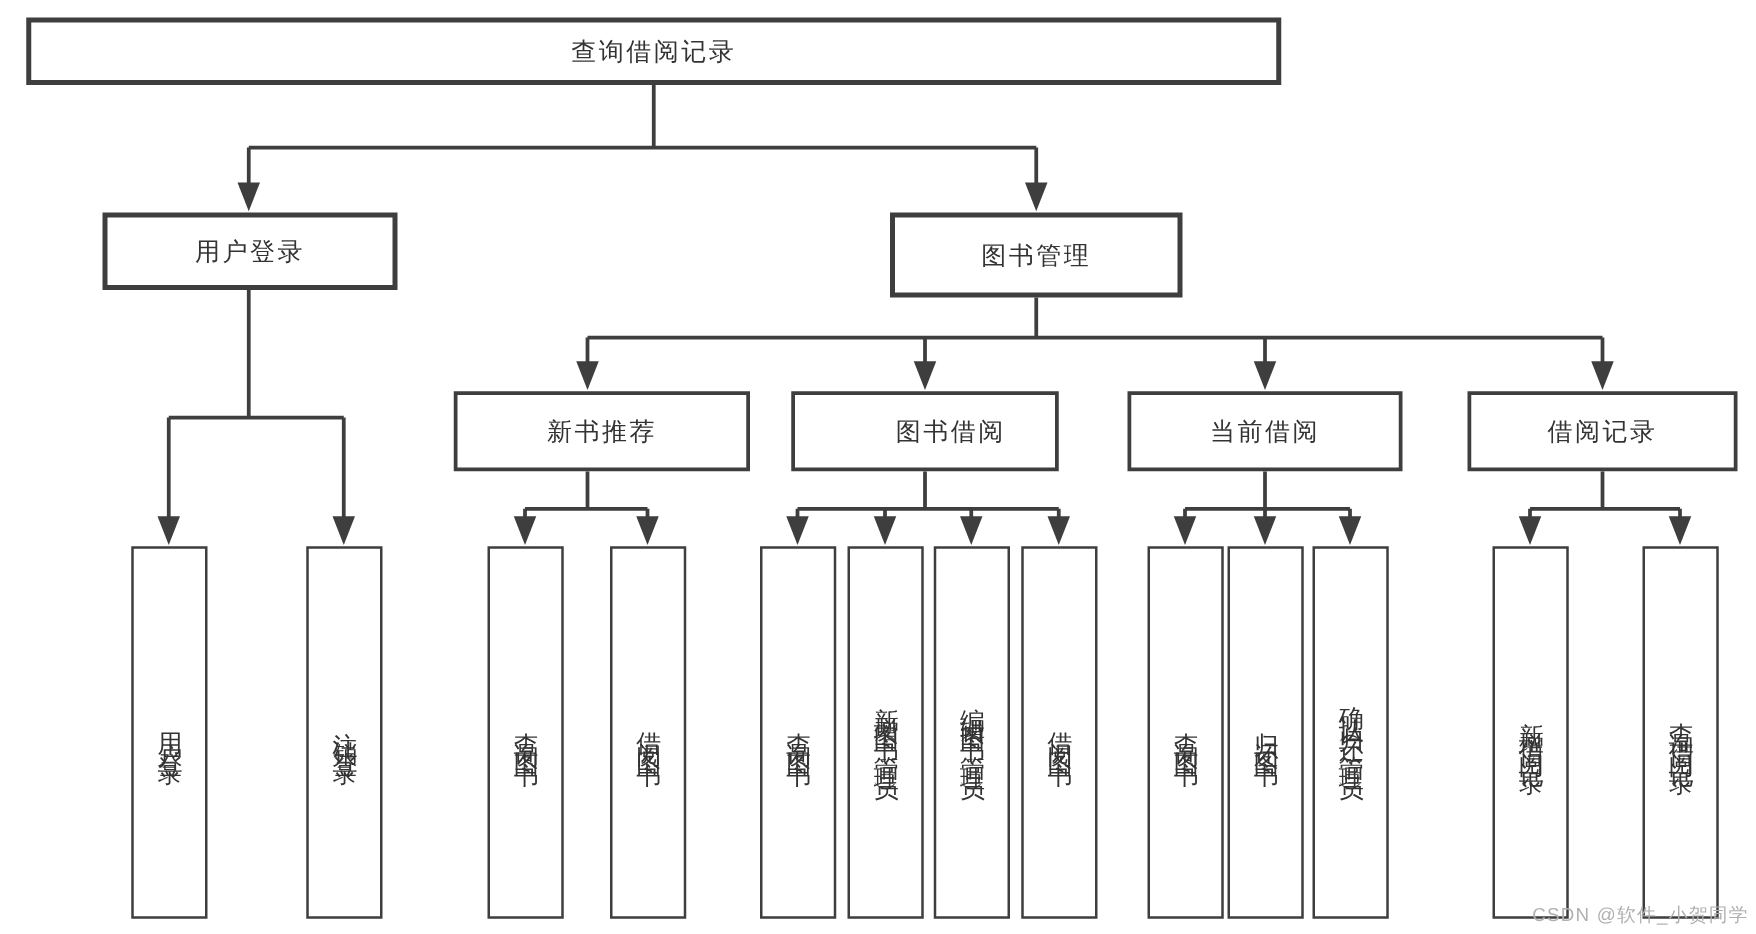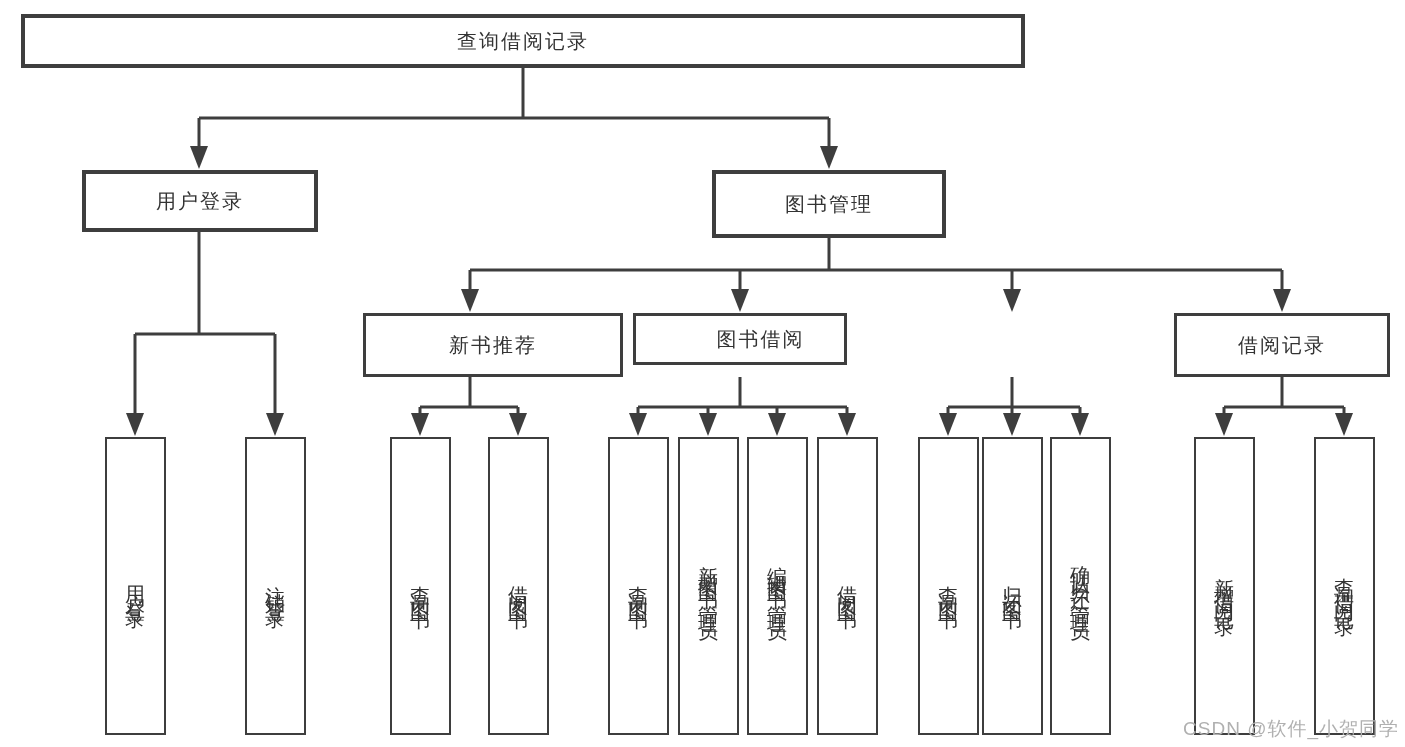--- a/index.html
+++ b/index.html
@@ -55,21 +55,21 @@
     text-orientation:mixed;
     letter-spacing:8px;
     line-height:1;
     font-size:20px;
     white-space:nowrap;
   }
   #watermark{
     position:absolute;
     right:6px;
     bottom:5px;
-    font-size:19px;
+    font-size:15px;
     letter-spacing:1px;
     color:var(--watermark);
     z-index:5;
   }
 </style>
 </head>
 <body>
 
 <div id="canvas">
 
@@ -120,25 +120,28 @@
     <span>查询借阅记录</span>
   </div>
 
   <div class="box" style="left:82px;top:170px;width:236px;height:62px;">
     <span>用户登录</span>
   </div>
   <div class="box" style="left:712px;top:170px;width:234px;height:68px;">
     <span>图书管理</span>
   </div>
 
-  <div class="box lvl3" style="left:363px;top:313px;width:260px;height:64px;">
+  <div class="box lvl3" style="left:363px;top:313px;width:237px;height:64px;">
     <span>新书推荐</span>
   </div>
-  <div class="box lvl3" style="left:633px;top:313px;width:214px;height:52px;padding-left:41px;">
+  <div class="box lvl3" style="left:633px;top:313px;width:214px;height:64px;padding-left:41px;">
     <span>图书借阅</span>
+  </div>
+  <div class="box lvl3" style="left:902px;top:313px;width:220px;height:64px;">
+    <span>当前借阅</span>
   </div>
   <div class="box lvl3" style="left:1174px;top:313px;width:216px;height:64px;">
     <span>借阅记录</span>
   </div>
 
   <div class="box leaf" style="left:105px;top:437px;width:61px;height:298px;">
     <span class="vtext">用户登录</span>
   </div>
   <div class="box leaf" style="left:245px;top:437px;width:61px;height:298px;">
     <span class="vtext">注销登录</span>

